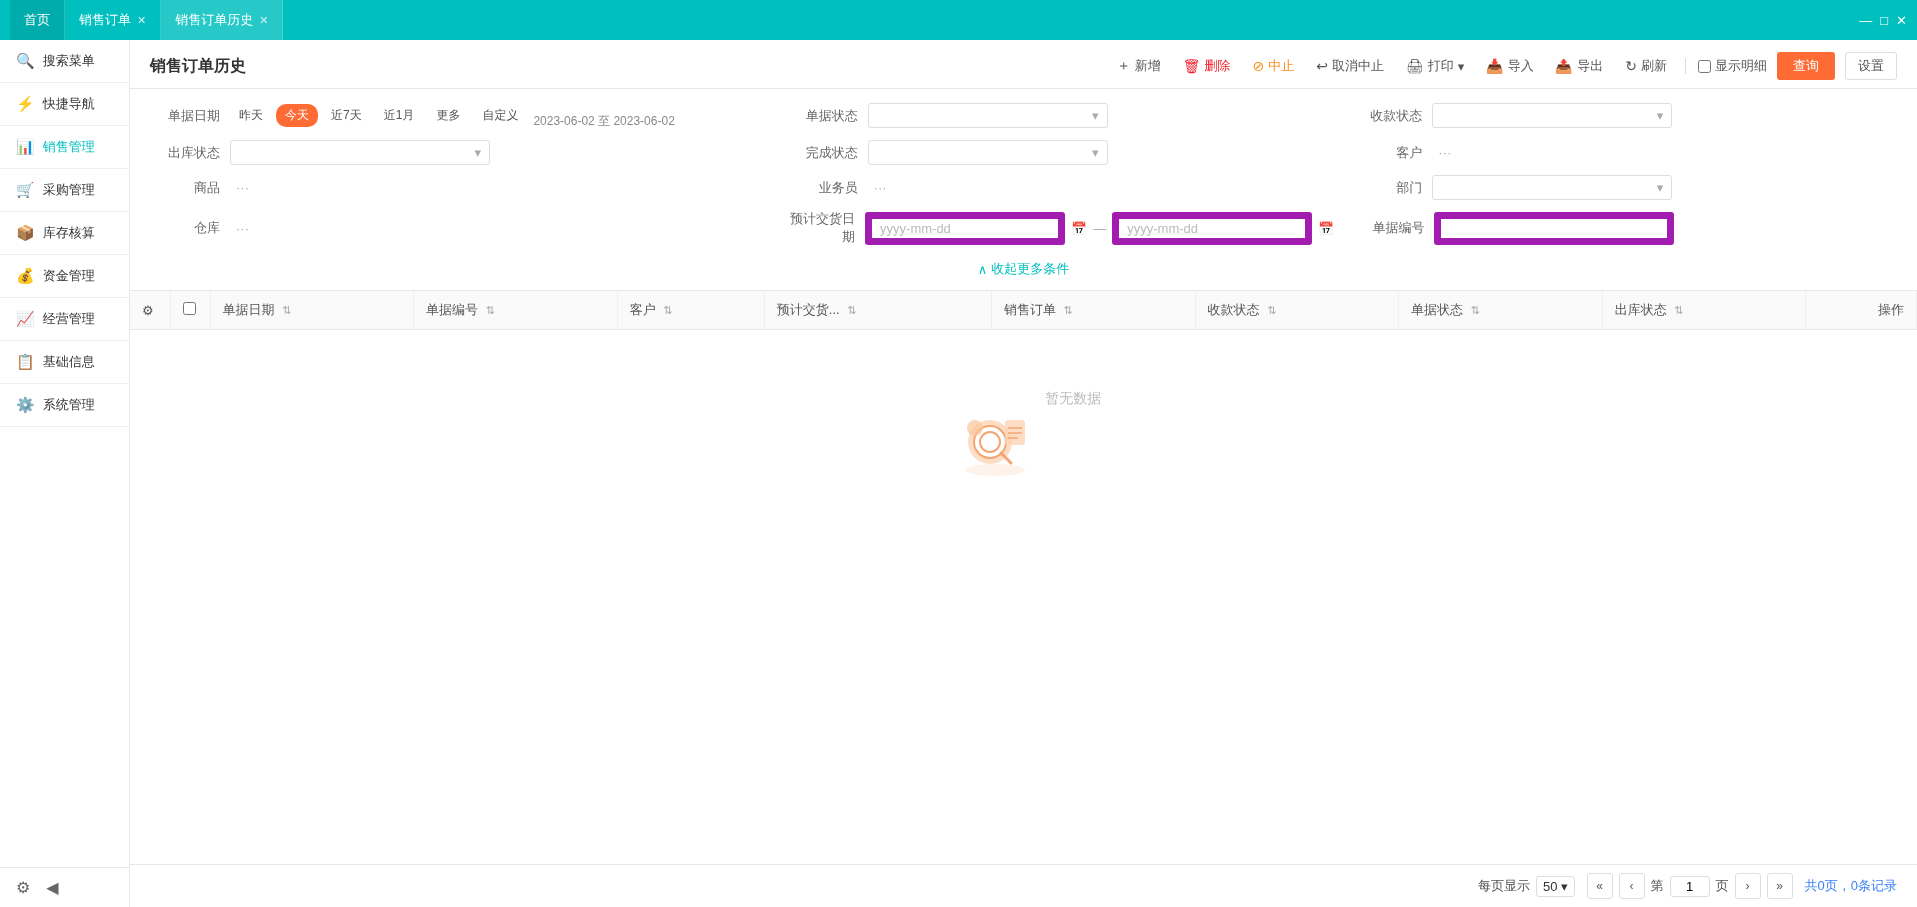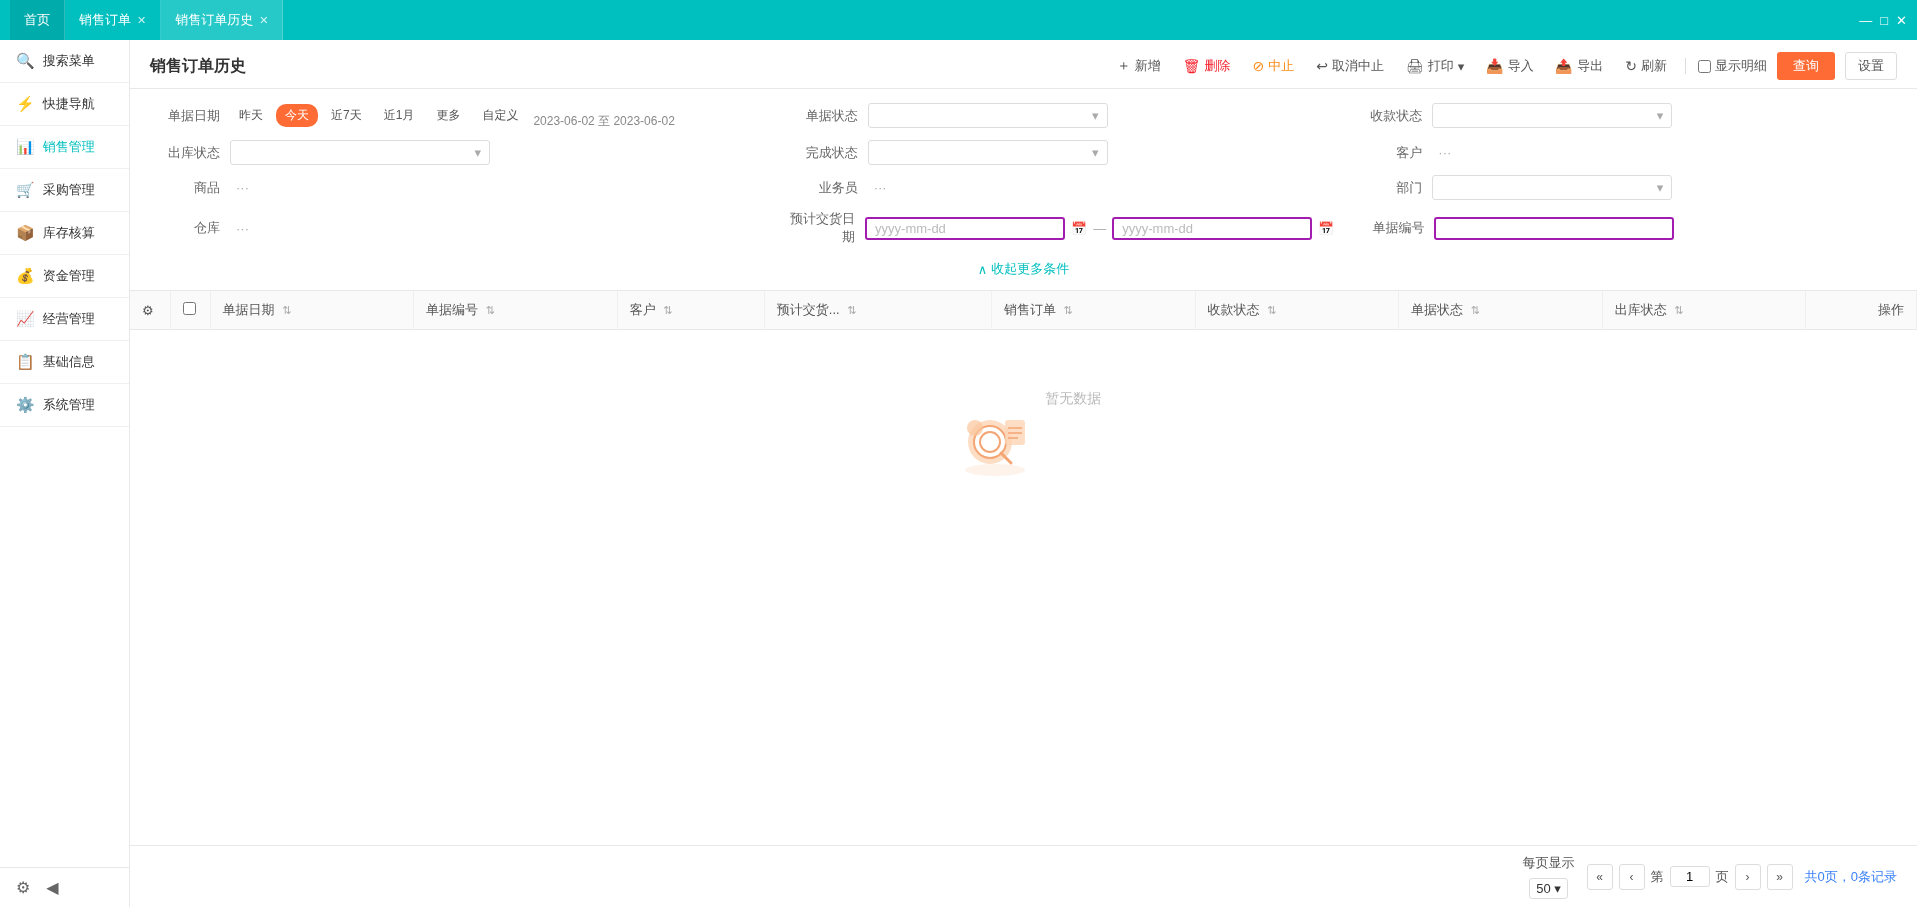--- a/index.html
+++ b/index.html
@@ -206,21 +206,21 @@
       border-radius: 3px;
       padding: 4px 8px;
       min-width: 200px;
       cursor: pointer;
       background: #fff;
       justify-content: space-between;
     }
     .filter-select .placeholder { color: #bbb; }
     .filter-select .chevron { color: #aaa; }
     .filter-input {
-      border: 2px solid #a21caf;
+      border: 7px solid #a21caf;
       border-radius: 3px;
       padding: 2px 8px;
       min-width: 200px;
       outline: none;
       color: #333;
     }
     .filter-input::placeholder { color: #bbb; }
     .filter-dots {
       color: #aaa;
       cursor: pointer;
@@ -299,21 +299,20 @@
       align-items: center;
       justify-content: flex-end;
       gap: 12px;
       flex-shrink: 0;
     }
     .page-size-select {
       display: flex;
       align-items: center;
       gap: 6px;
       color: #555;
-      flex-direction: column;
     }
     .page-size-box {
       border: 1px solid #ddd;
       border-radius: 3px;
       padding: 2px 6px;
       color: #333;
     }
     .pagination {
       display: flex;
       align-items: center;

